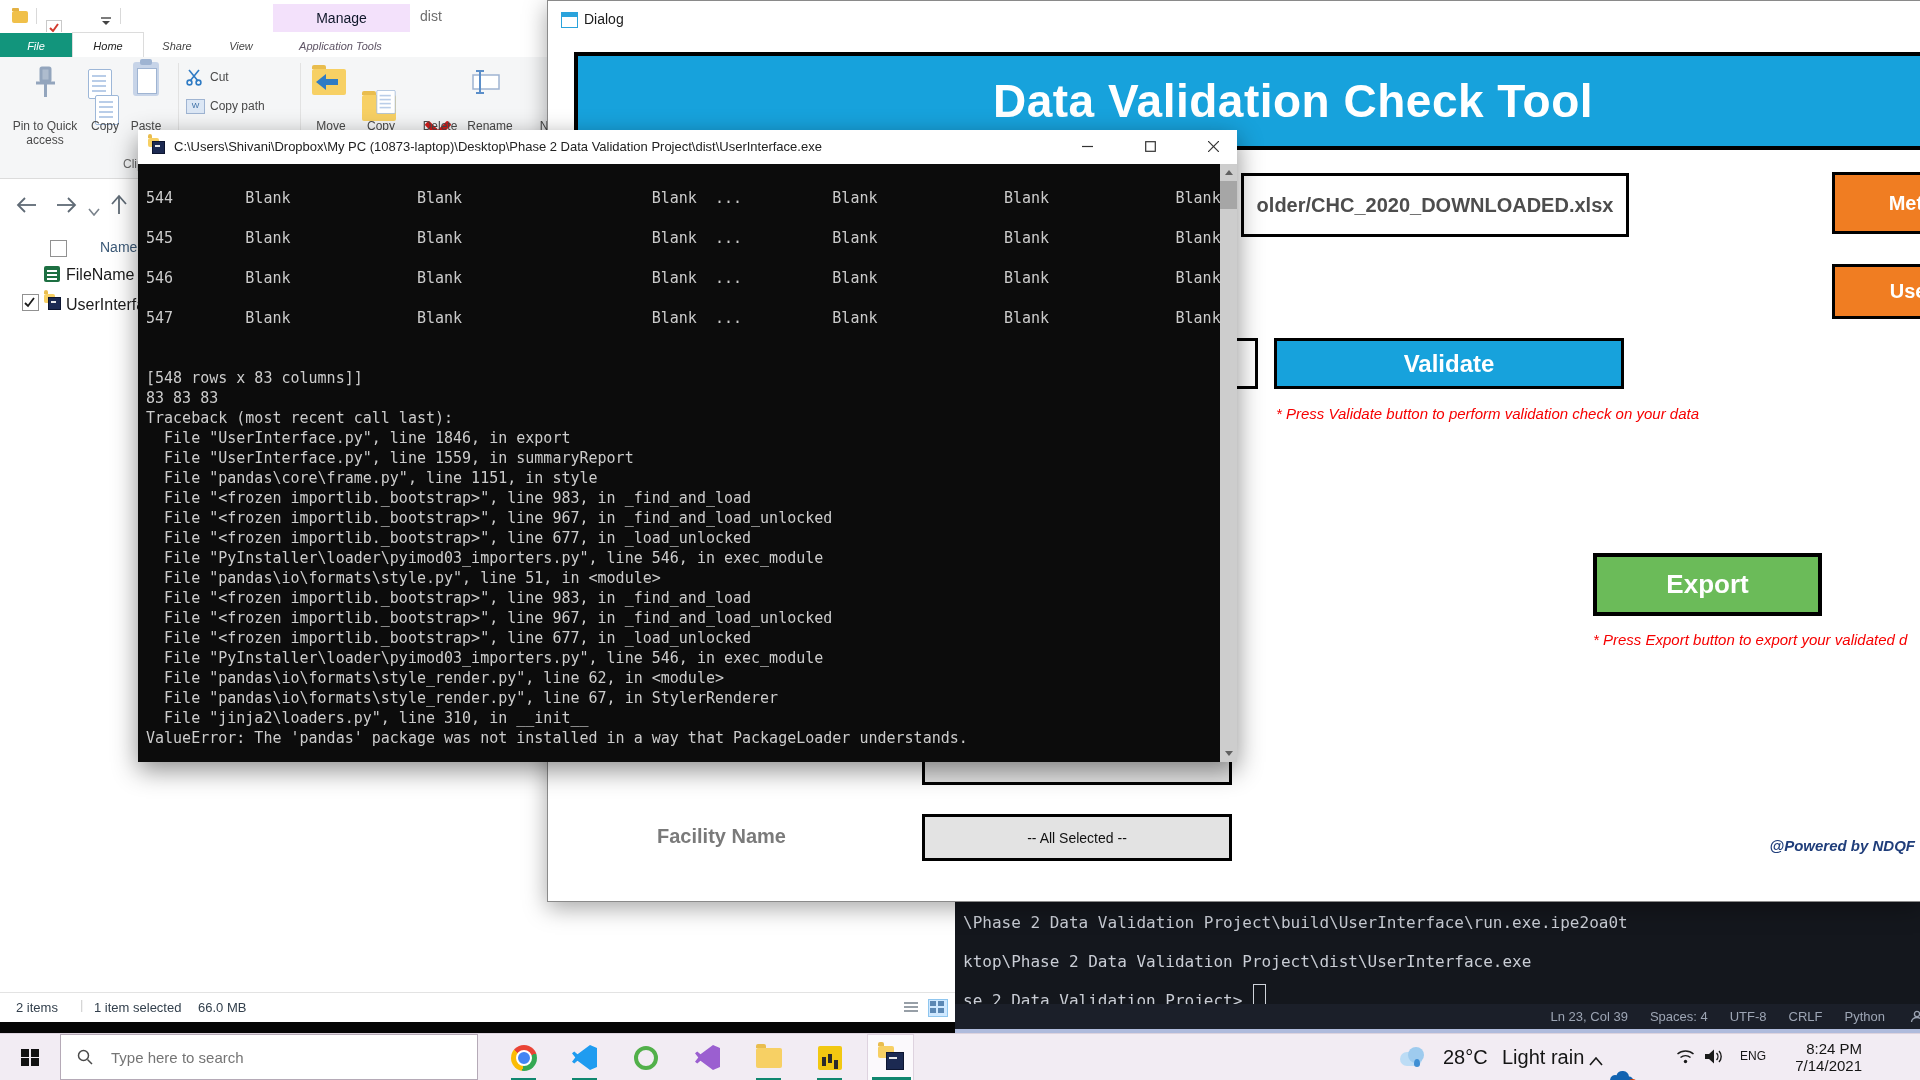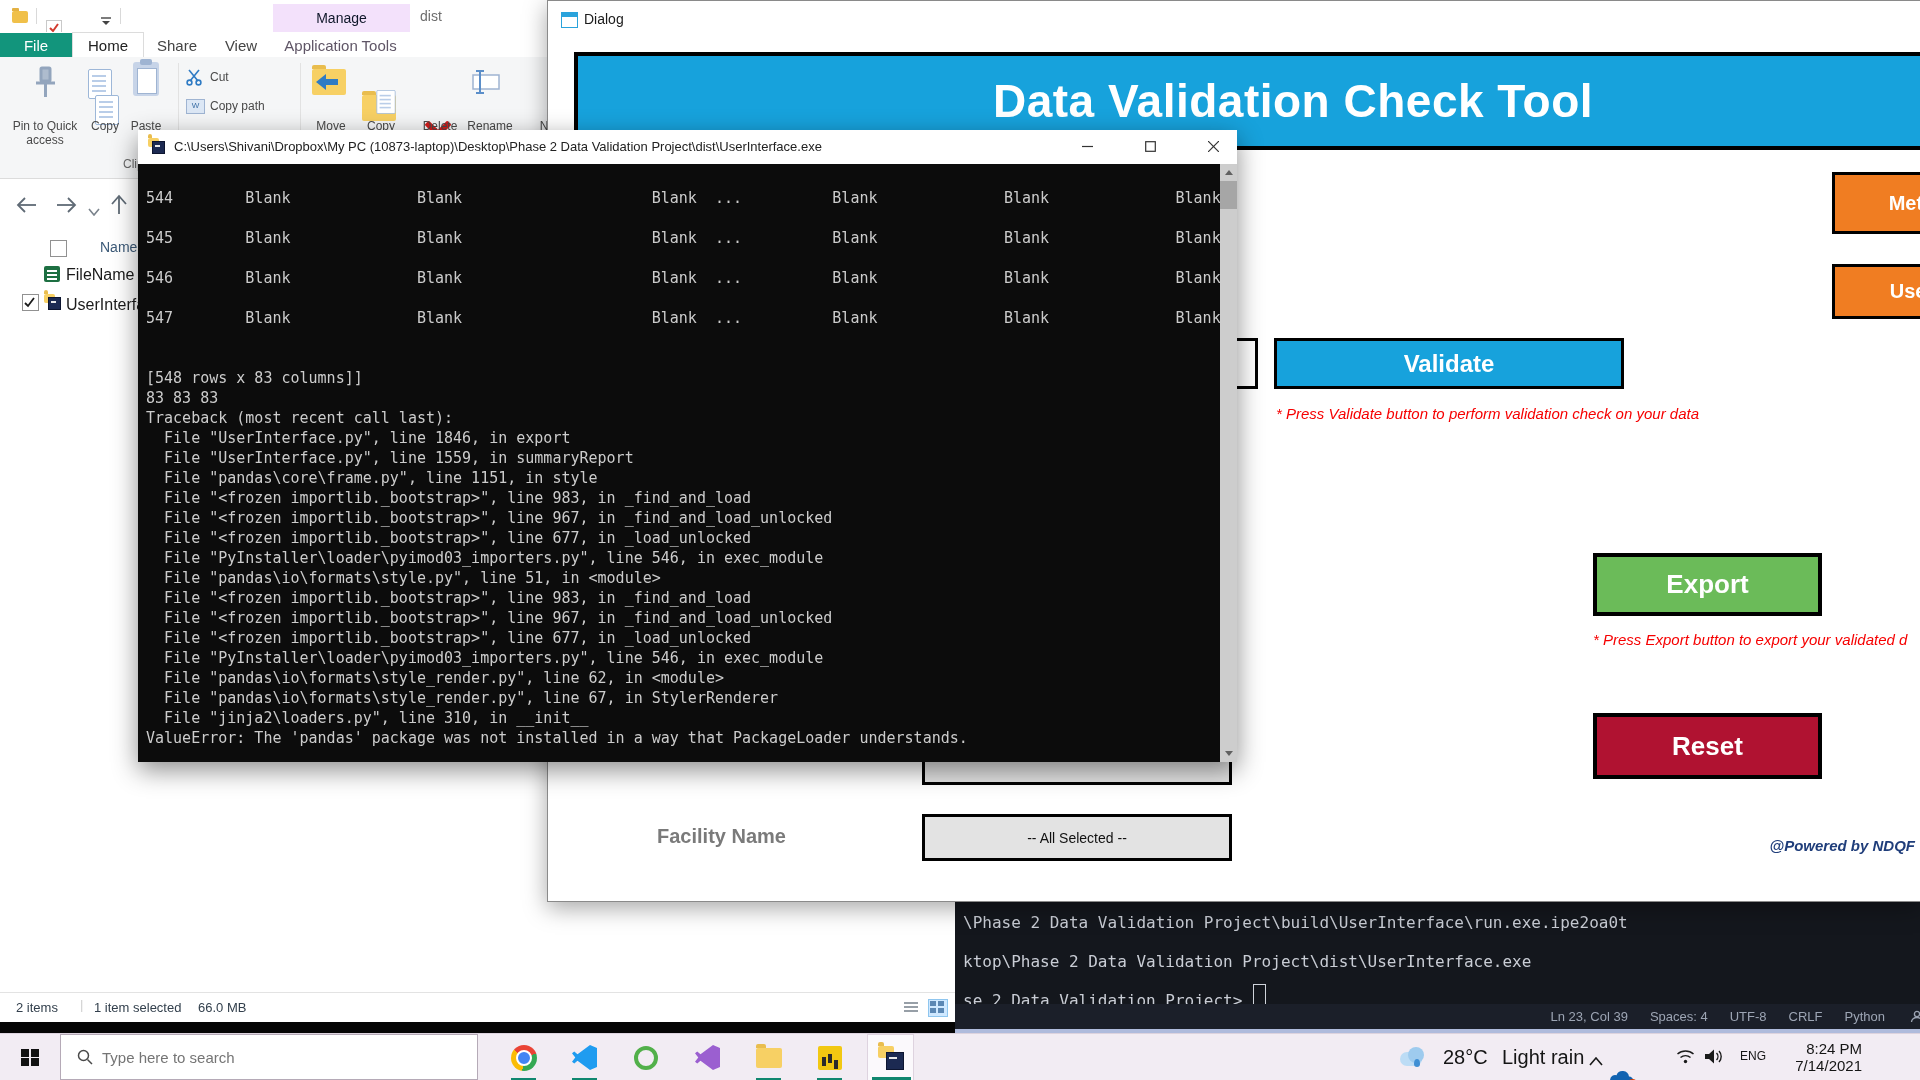--- a/index.html
+++ b/index.html
@@ -13,21 +13,21 @@
   .explorer{left:0;top:0;width:955px;height:1022px;background:#fff;border-right:1px solid #c9c9c9;}
   .exp-titlebar{left:0;top:0;width:100%;height:32px;background:#fff;}
   .qat-folder{width:16px;height:12px;background:#f0c04a;border-radius:2px;position:relative;}
   .qat-folder:before{content:"";position:absolute;left:0;top:-3px;width:7px;height:3px;background:#e3b143;border-radius:1px 1px 0 0;}
   .qat-sep{width:1px;height:16px;background:#d9d9d9;}
   .qat-check{width:14px;height:14px;border:1px solid #c9c9c9;background:#fff;position:relative;}
   .qat-check svg{position:absolute;left:1px;top:1px;}
   .manage-tab{background:#f3e1fb;color:#0f172a;font-size:14px;}
   .win-title{color:#6d6d6d;font-size:14px;}
   .exp-tabs{left:0;top:32px;width:100%;height:25px;background:#fff;border-bottom:1px solid #e4e4e4;}
-  .tab{height:25px;display:inline-flex;align-items:center;justify-content:center;font-size:15px;color:#444;}
+  .tab{height:25px;display:inline-flex;align-items:center;justify-content:center;font-size:11px;color:#444;font-style:italic;}
   .tab-file{background:#12957C;color:#fff;width:72px;}
   .tab-home{width:70px;background:#fff;border:1px solid #dcdcdc;border-bottom:none;color:#222;}
   .tab-share{width:66px;}
   .tab-view{width:62px;}
   .tab-apptools{width:137px;color:#5f5566;}
   .ribbon{left:0;top:57px;width:100%;height:121px;background:#f5f6f7;border-bottom:1px solid #dcdcdc;}
   .rlabel{font-size:12px;color:#494949;text-align:center;position:absolute;}
   .rsmall{font-size:12px;color:#494949;position:absolute;}
   .group-sep{position:absolute;top:6px;width:1px;height:104px;background:#e2e2e2;}
   .doc-icon{width:22px;height:28px;background:#fff;border:1px solid #9db7d8;border-radius:2px;position:relative;}
@@ -94,21 +94,21 @@
   .vstatus{left:955px;top:1004px;width:1008px;height:25px;background:#1b1f29;display:flex;align-items:center;justify-content:flex-end;gap:24px;box-sizing:border-box;}
   .vs-item{color:#9da5b4;font-size:13px;}
   .strip-l{left:0;top:1022px;width:955px;height:11px;background:#050505;}
   .strip-r{left:955px;top:1029px;width:965px;height:4px;background:#afbbdc;}
 
   
   .taskbar{left:0;top:1033px;width:1920px;height:47px;background:#f2ecf3;border-top:1px solid #ddd3de;box-sizing:border-box;}
   .startbtn{left:0;top:0;width:60px;height:47px;}
   .winlogo{display:grid;grid-template-columns:8px 8px;grid-template-rows:8px 8px;gap:1.5px;}
   .winlogo div{background:#111;}
-  .searchbox{left:60px;top:0;width:418px;height:46px;background:#fff;border:1px solid #b5aab7;box-sizing:border-box;display:flex;align-items:center;gap:7px;padding-left:16px;}
+  .searchbox{left:60px;top:0;width:418px;height:46px;background:#fff;border:1px solid #b5aab7;box-sizing:border-box;display:flex;align-items:center;gap:16px;padding-left:16px;}
   .searchbox input{border:none;outline:none;font-size:15px;color:#3c3c3c;font-family:"Liberation Sans",sans-serif;width:280px;background:transparent;}
   .tb-slot{top:0;height:47px;width:47px;display:flex;align-items:center;justify-content:center;position:absolute;}
   .tb-underline{position:absolute;bottom:0;left:11px;width:25px;height:3px;background:#10876f;}
   .tb-active{background:#fbf9fc;border:1px solid #ded3df;box-sizing:border-box;}
   .tb-active .tb-underline{left:4px;width:39px;}
   .chrome-ic{width:26px;height:26px;border-radius:50%;background:conic-gradient(from -50deg,#ea4335 0 33%,#34a853 33% 66%,#fbbc05 66% 100%);position:relative;}
   .chrome-ic:before{content:"";position:absolute;left:7px;top:7px;width:12px;height:12px;border-radius:50%;background:#4285f4;border:2px solid #fff;box-sizing:content-box;margin:-2px;}
   .vsc-ic{width:25px;height:25px;background:#1f9cf0;clip-path:polygon(72% 0,100% 12%,100% 88%,72% 100%,22% 63%,9% 74%,0 67%,13% 50%,0 33%,9% 26%,22% 37%);}
   .vsc-purple{background:#9b5fd0;}
   .ring-ic{width:24px;height:24px;border-radius:50%;border:4px solid #52b04a;box-sizing:border-box;}
@@ -337,43 +337,43 @@
   <div class="abs strip-r"></div>
 
   <div class="abs dialog">
     <div class="abs dlg-icon" style="left:13px;top:11px;"></div>
     <div class="abs dlg-title" style="left:36px;top:10px;">Dialog</div>
 
     <div class="abs banner flexc">
       <span class="banner-text">Data Validation Check Tool</span>
     </div>
 
+    <div class="abs pathbox flexc">
+      <span>older/CHC_2020_DOWNLOADED.xlsx</span>
+    </div>
 
     <div class="abs btn btn-orange flexc" style="left:1284px;top:171px;width:154px;height:56px;">
       <span>Meth</span>
     </div>
     <div class="abs btn btn-orange flexc" style="left:1284px;top:263px;width:154px;height:49px;">
       <span>User</span>
     </div>
 
     <div class="abs" style="left:668px;top:337px;width:36px;height:45px;background:#fff;border:3px solid #000;"></div>
 
     <div class="abs btn btn-validate flexc" style="left:726px;top:337px;width:344px;height:45px;">
       <span>Validate</span>
     </div>
     <div class="abs rednote" style="left:728px;top:404px;">* Press Validate button to perform validation check on your data</div>
 
     <div class="abs btn btn-export flexc" style="left:1045px;top:552px;width:221px;height:55px;">
       <span>Export</span>
     </div>
     <div class="abs rednote" style="left:1045px;top:630px;">* Press Export button to export your validated d</div>
 
-    <div class="abs btn btn-reset flexc" style="left:1045px;top:712px;width:221px;height:58px;">
-      <span>Reset</span>
-    </div>
 
     <div class="abs graybox" style="left:374px;top:735px;width:304px;height:43px;"></div>
 
     <div class="abs fac-label" style="left:109px;top:824px;">Facility Name</div>
     <div class="abs graybox flexc" style="left:374px;top:813px;width:304px;height:41px;">
       <span class="dd-text">-- All Selected --</span>
     </div>
 
     <div class="abs powered" style="right:6px;top:836px;">@Powered by NDQF</div>
   </div>

